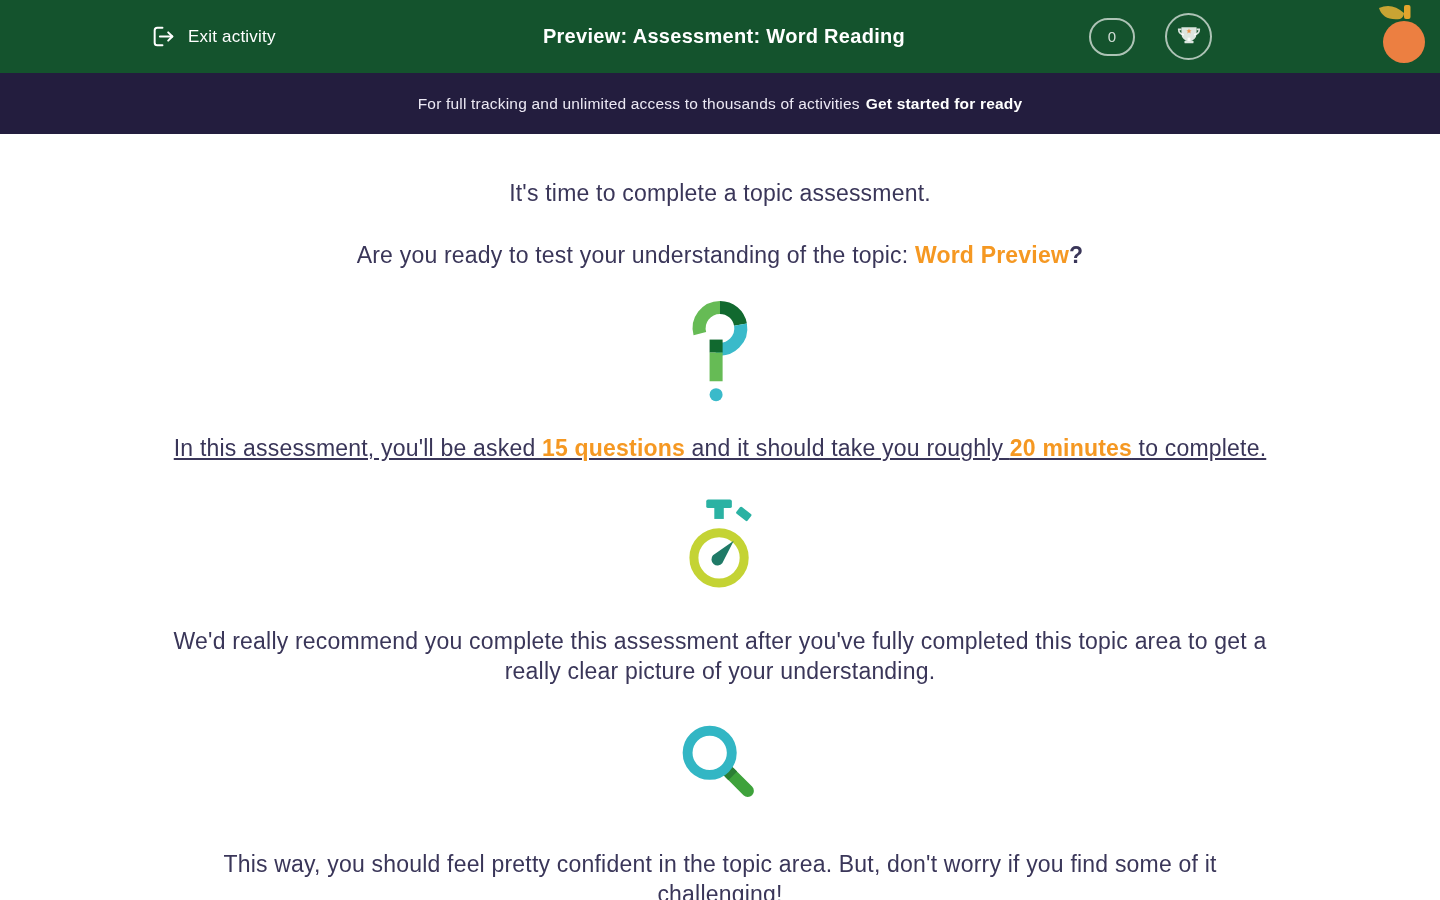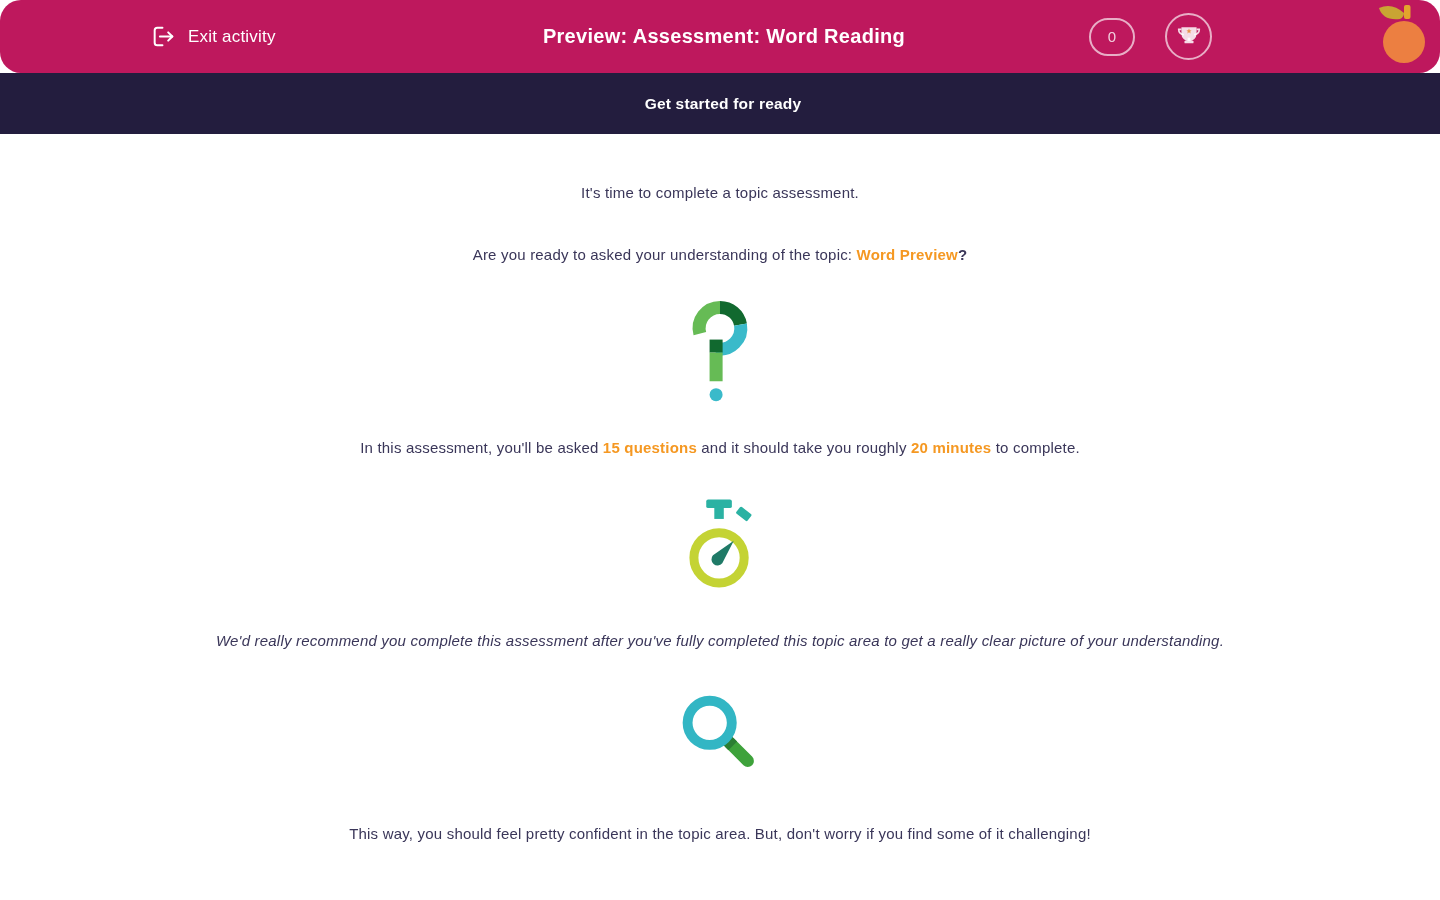--- a/index.html
+++ b/index.html
@@ -1,22 +1,22 @@
 <!DOCTYPE html>
 <html><head>
 <meta charset="utf-8">
 <style>
   * { margin:0; padding:0; box-sizing:border-box; }
   html,body { width:1440px; height:900px; overflow:hidden; background:#ffffff;
               font-family:"Liberation Sans", sans-serif; }
 
   
   .header {
-    position:relative; height:73px; background:#be185d;
-    display:flex; align-items:center;border-radius:21px;
+    position:relative; height:73px; background:#14532d;
+    display:flex; align-items:center;
   }
   .exit-btn {
     position:absolute; left:150px; top:0; height:73px;
     display:flex; align-items:center; gap:11px;
     background:none; border:none; cursor:pointer;
     color:#ffffff; font-size:17px; font-family:inherit; letter-spacing:.2px;
   }
   .page-title {
     position:absolute; left:8px; right:0; text-align:center;
     color:#ffffff; font-size:20px; font-weight:700; letter-spacing:.3px;
@@ -40,28 +40,28 @@
   
   .banner {
     height:61px; background:#231D3E; color:#ECE9F4;
     display:flex; align-items:center; justify-content:center;
     font-size:15.5px; letter-spacing:.2px;
   }
   .banner .cta { color:#ffffff; font-weight:700; margin-left:6px; cursor:pointer; }
 
   
   .content { padding-top:44px; text-align:center; color:#3A3659; }
-  .content p { font-size:15px; font-weight:500; line-height:30px; letter-spacing:.2px; }
+  .content p { font-size:23px; font-weight:500; line-height:30px; letter-spacing:.2px; }
   .hl { color:#F59822; font-weight:700; }
   .dk { color:#3A3659; font-weight:700; }
   .p-ready     { margin-top:32px; }
   .icon-q      { margin-top:27px; height:106px; }
-  .p-details   { margin-top:30px; }
+  .p-details   { margin-top:30px;text-decoration:underline; }
   .icon-sw     { margin-top:36px; height:93px; }
-  .p-recommend { margin-top:34px; max-width:1150px; margin-left:auto; margin-right:auto; line-height:31px;font-style:italic; }
+  .p-recommend { margin-top:34px; max-width:1150px; margin-left:auto; margin-right:auto; line-height:31px; }
   .icon-mag    { margin-top:38px; height:83px; }
   .p-conf      { margin-top:42px; max-width:1070px; margin-left:auto; margin-right:auto; }
   .icon-wrap { display:flex; justify-content:center; }
 </style>
 </head>
 <body>
 
 <div class="header">
   <button class="exit-btn">
     <span style="display:flex;">
@@ -99,28 +99,29 @@
       <svg width="56" height="62" viewBox="0 0 56 62">
         <path d="M28 11 Q16 0 3 6 Q7 19 24 17 Q28 15 28 11 Z" fill="#C9A433"></path>
         <rect x="28" y="3" width="6.5" height="14" rx="2" fill="#E3A42C"></rect>
         <circle cx="28" cy="40" r="21" fill="#EC7F41"></circle>
       </svg>
     </span>
   </div>
 </div>
 
 <div class="banner">
+  <span>For full tracking and unlimited access to thousands of activities</span>
   <span class="cta">Get started for ready</span>
 </div>
 
 <main class="content">
 
   <p class="p-intro">It's time to complete a topic assessment.</p>
 
-  <p class="p-ready"><span>Are you ready to asked your understanding of the topic: </span><span class="hl">Word Preview</span><span class="dk">?</span></p>
+  <p class="p-ready"><span>Are you ready to test your understanding of the topic: </span><span class="hl">Word Preview</span><span class="dk">?</span></p>
 
   <div class="icon-wrap icon-q">
     <svg width="66" height="106" viewBox="0 0 76 122" fill="none">
       <path d="M 14.8 42.2 A 24 24 0 0 1 38 12" stroke="#66BB55" stroke-width="15"></path>
       <path d="M 38 12 A 24 24 0 0 1 61.6 31.8" stroke="#11692F" stroke-width="15"></path>
       <path d="M 61.6 31.8 A 24 24 0 0 1 33.8 59.6" stroke="#3ABACA" stroke-width="15"></path>
       <rect x="26" y="49" width="15" height="15" fill="#11692F"></rect>
       <rect x="26" y="64" width="15" height="33" fill="#66BB55"></rect>
       <circle cx="33.5" cy="112.5" r="7.5" fill="#3ABACA"></circle>
     </svg>

